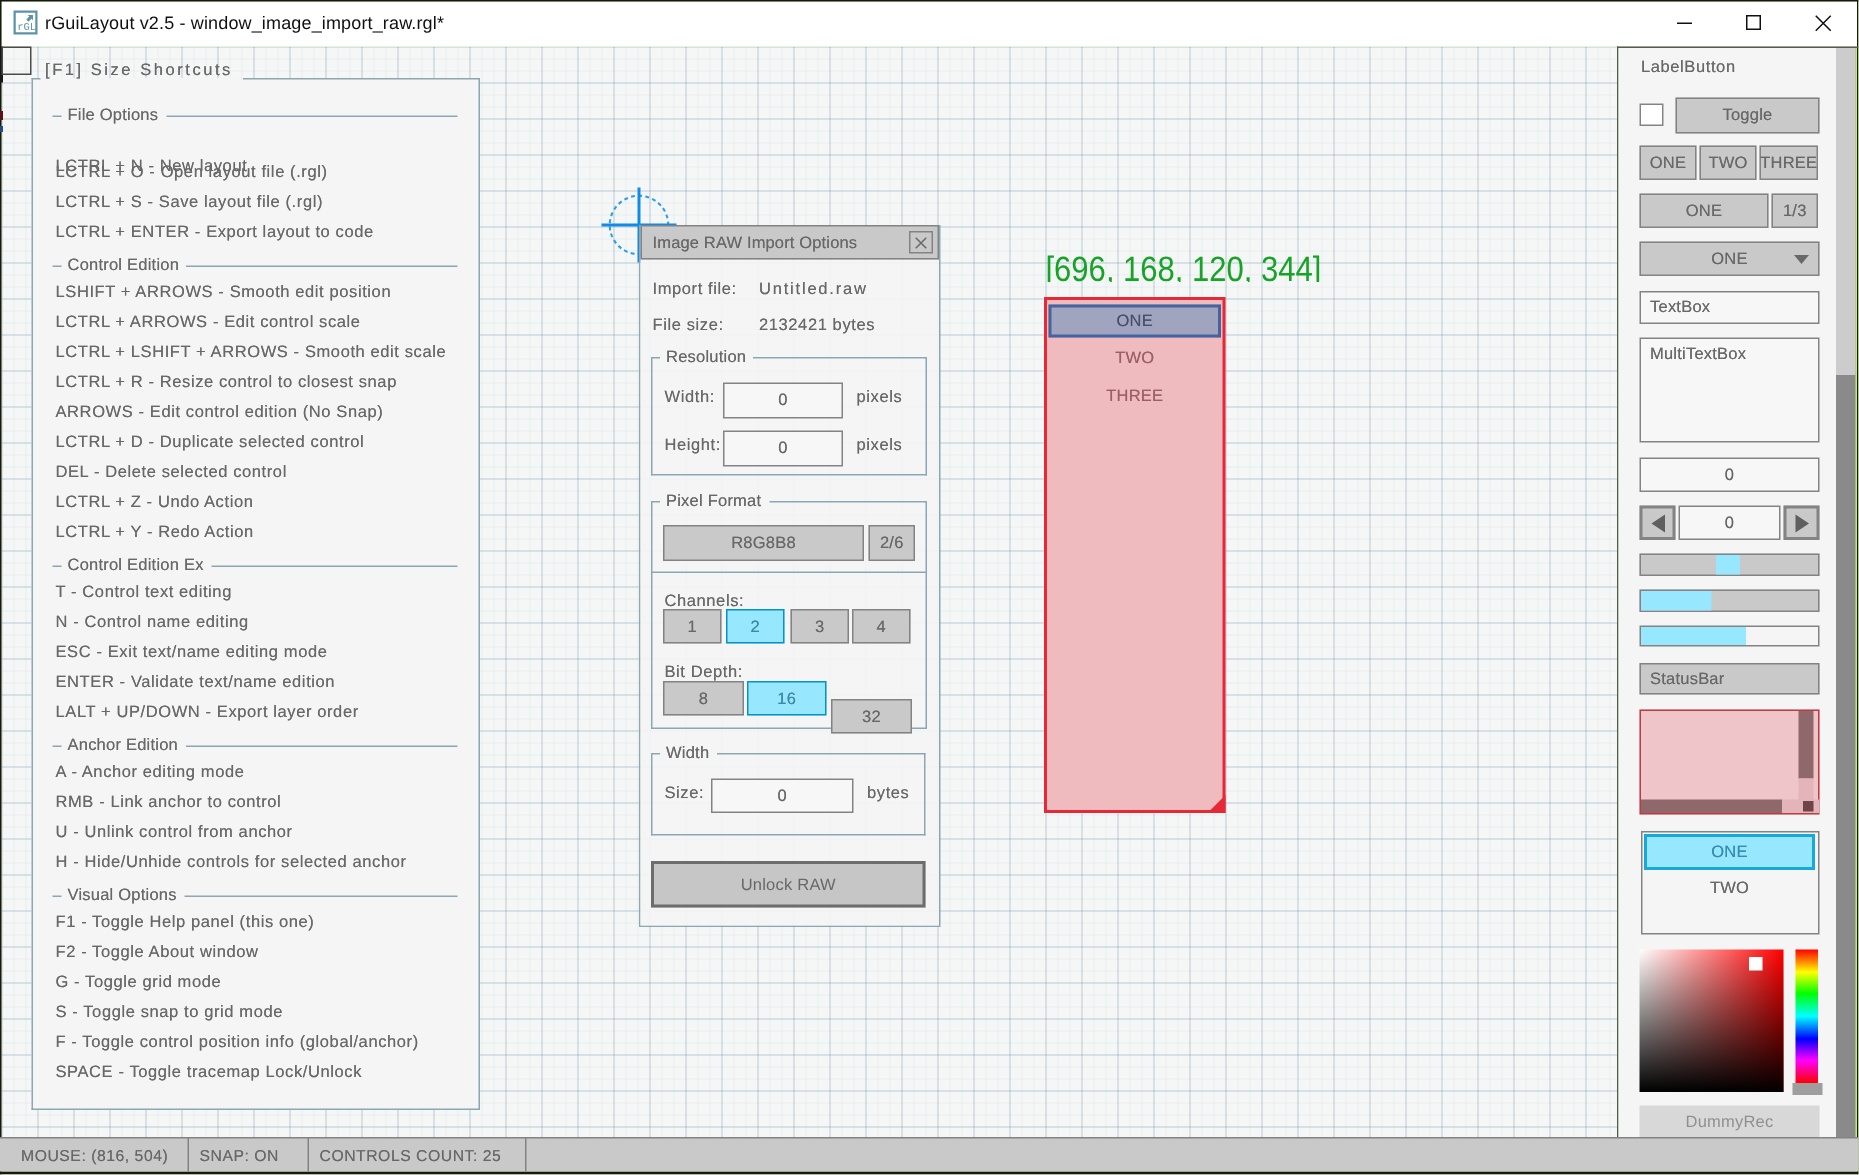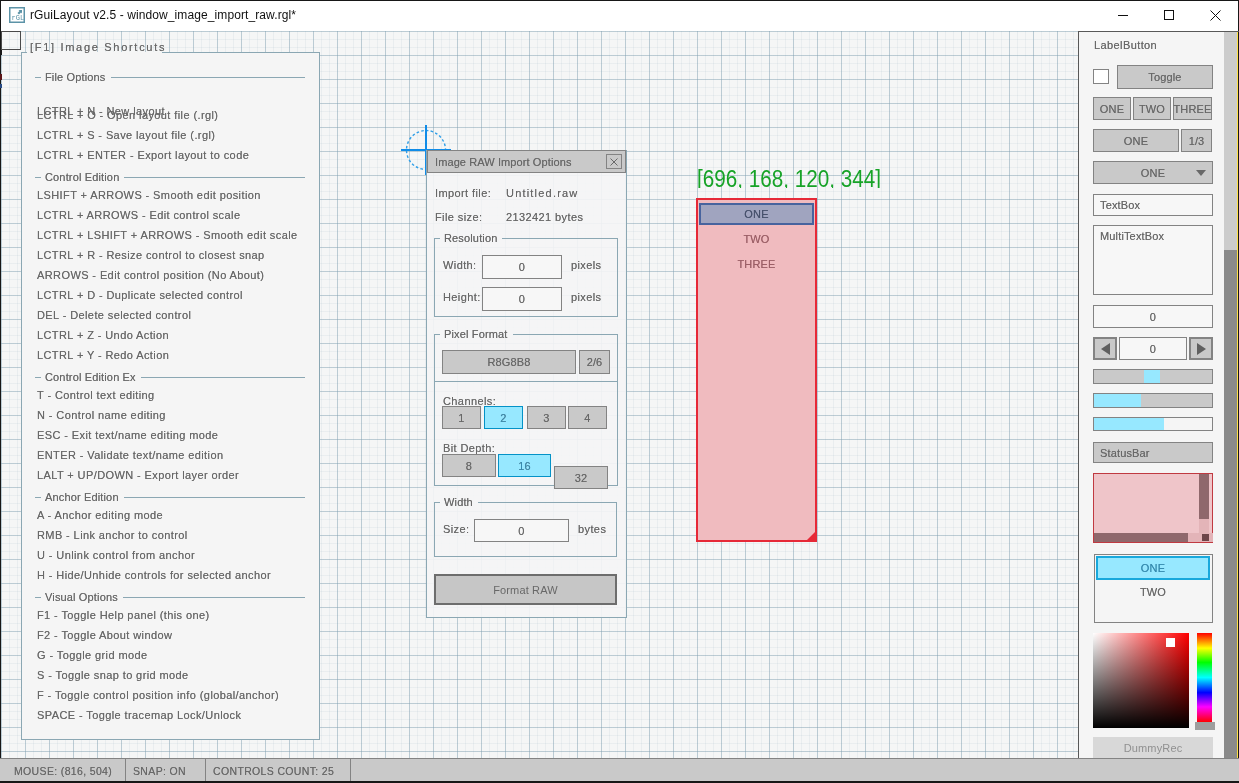--- a/index.html
+++ b/index.html
@@ -1,18 +1,18 @@
 <!DOCTYPE html>
 <html><head>
 <meta charset="utf-8">
 <style>
   * { margin:0; padding:0; box-sizing:border-box; }
   html,body { width:1239px; height:783px; overflow:hidden; }
   #root {
-    position:relative; width:1239px; height:783px; background:#fde047;
+    position:relative; width:1239px; height:783px; background:#bef264;
     font-family:"Liberation Sans", sans-serif;
   }
   .abs { position:absolute; }
   .rt { position:absolute; font-size:11px; line-height:11px; color:#686868; white-space:nowrap; letter-spacing:0.4px; text-shadow:0 0 0.4px rgba(104,104,104,0.8); }
   .st { position:absolute; font-size:10.5px; line-height:10px; color:#686868; white-space:nowrap; letter-spacing:0.35px; text-shadow:0 0 0.4px rgba(104,104,104,0.8); }
   
   #canvas {
     position:absolute; left:1px; top:31px; width:1077px; height:727px;
     background-color:#f5f6f6;
     background-image:
@@ -65,40 +65,40 @@
 
   <div class="abs" style="left:0;top:31px;width:2px;height:24px;background:#181818;"></div>
   <div class="abs" style="left:0;top:74px;width:2px;height:6px;background:#5a1518;"></div>
   <div class="abs" style="left:0;top:84px;width:2px;height:4px;background:#274a84;"></div>
 
   <div class="abs" style="left:1px;top:31px;width:20px;height:19px;border:1px solid #4a4a4a;"></div>
 
   <div id="toolpanel"></div>
   <div class="gline" style="left:21px;top:52px;width:6px;height:1px;"></div>
   <div class="gline" style="left:162px;top:52px;width:158px;height:1px;"></div>
-  <div class="rt" style="left:30px;top:42px;letter-spacing:1.7px;">[F1] Image Shortcuts</div>
+  <div class="rt" style="left:30px;top:42px;letter-spacing:1.7px;">[F1] Size Shortcuts</div>
   <div class="ghead" style="left:35px;top:72px;width:270px;">
       <div class="dash"></div>
       <div class="txt">File Options</div>
       <div class="tail"></div>
     </div>
   <div class="rt" style="left:37px;top:106px;">LCTRL + N - New layout</div>
   <div class="rt" style="left:37px;top:110px;">LCTRL + O - Open layout file (.rgl)</div>
   <div class="rt" style="left:37px;top:130px;">LCTRL + S - Save layout file (.rgl)</div>
   <div class="rt" style="left:37px;top:150px;">LCTRL + ENTER - Export layout to code</div>
   <div class="ghead" style="left:35px;top:172px;width:270px;">
       <div class="dash"></div>
       <div class="txt">Control Edition</div>
       <div class="tail"></div>
     </div>
   <div class="rt" style="left:37px;top:190px;">LSHIFT + ARROWS - Smooth edit position</div>
   <div class="rt" style="left:37px;top:210px;text-align:right;">LCTRL + ARROWS - Edit control scale</div>
   <div class="rt" style="left:37px;top:230px;">LCTRL + LSHIFT + ARROWS - Smooth edit scale</div>
   <div class="rt" style="left:37px;top:250px;">LCTRL + R - Resize control to closest snap</div>
-  <div class="rt" style="left:37px;top:270px;">ARROWS - Edit control position (No About)</div>
+  <div class="rt" style="left:37px;top:270px;">ARROWS - Edit control edition (No Snap)</div>
   <div class="rt" style="left:37px;top:290px;">LCTRL + D - Duplicate selected control</div>
   <div class="rt" style="left:37px;top:310px;">DEL - Delete selected control</div>
   <div class="rt" style="left:37px;top:330px;">LCTRL + Z - Undo Action</div>
   <div class="rt" style="left:37px;top:350px;">LCTRL + Y - Redo Action</div>
   <div class="ghead" style="left:35px;top:372px;width:270px;">
       <div class="dash"></div>
       <div class="txt">Control Edition Ex</div>
       <div class="tail"></div>
     </div>
   <div class="rt" style="left:37px;top:390px;">T - Control text editing</div>
@@ -193,21 +193,21 @@
   <div class="abs" style="left:434px;top:502px;width:183px;height:55px;border:1px solid #8ba7b3;border-top:none;"></div>
   <div class="ghead" style="left:434px;top:497px;width:183px;">
     <div class="dash"></div>
       <div class="txt">Width</div>
       <div class="tail"></div>
   </div>
   <div class="rt" style="left:443px;top:524px;">Size:</div>
   <div class="wbox" style="left:474px;top:519px;width:95px;height:23px;">0</div>
   <div class="rt" style="left:578px;top:524px;">bytes</div>
 
-  <div class="abs" style="left:434px;top:574px;width:183px;height:31px;background:#c6c6c6;border:2px solid #6d6d6d;color:#686868;font-size:11px;display:flex;align-items:center;justify-content:center;letter-spacing:0.15px;">Format RAW</div>
+  <div class="abs" style="left:434px;top:574px;width:183px;height:31px;background:#c6c6c6;border:2px solid #6d6d6d;color:#686868;font-size:11px;display:flex;align-items:center;justify-content:center;letter-spacing:0.15px;">Unlock RAW</div>
 
   <div class="abs" style="left:1078px;top:31px;width:1px;height:727px;background:#585858;"></div>
   <div class="abs" style="left:1078px;top:31px;width:161px;height:1px;background:#585858;"></div>
   <div class="abs" style="left:1079px;top:32px;width:145px;height:726px;background:#f5f5f5;"></div>
   <div class="abs" style="left:1224px;top:32px;width:13px;height:726px;background:#8a8a8a;"></div>
   <div class="abs" style="left:1224px;top:32px;width:13px;height:218px;background:#cccccc;"></div>
 
   <div class="rt" style="left:1094px;top:40px;">LabelButton</div>
   <div class="abs" style="left:1093px;top:69px;width:16px;height:15px;background:#ffffff;border:1px solid #838383;"></div>
   <div class="btn" style="left:1117px;top:65px;width:96px;height:24px;">Toggle</div>

